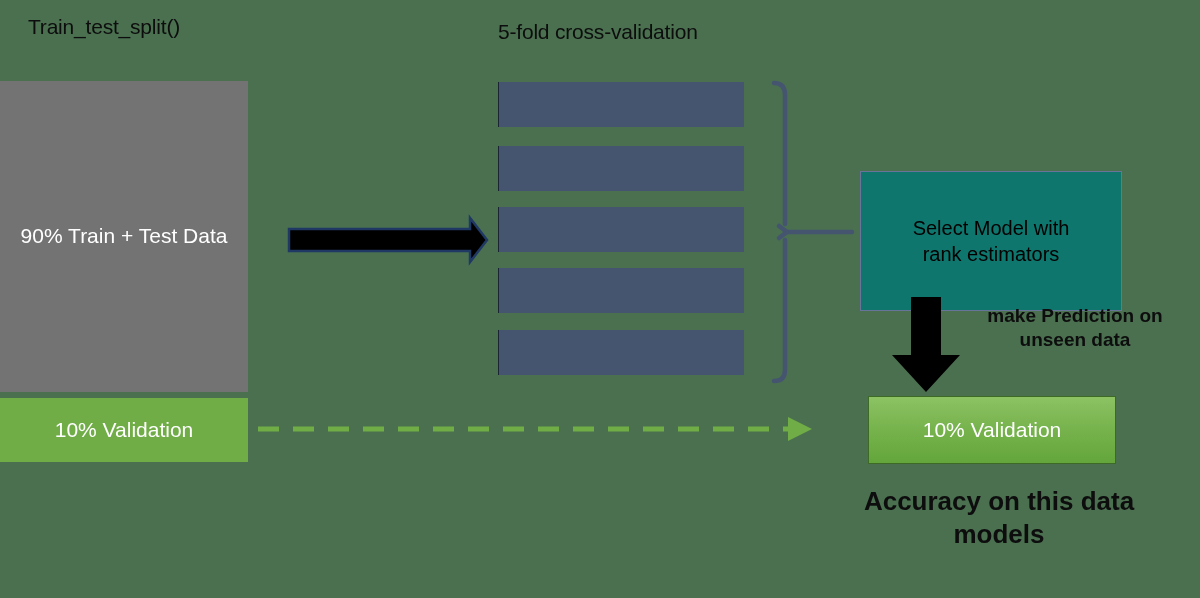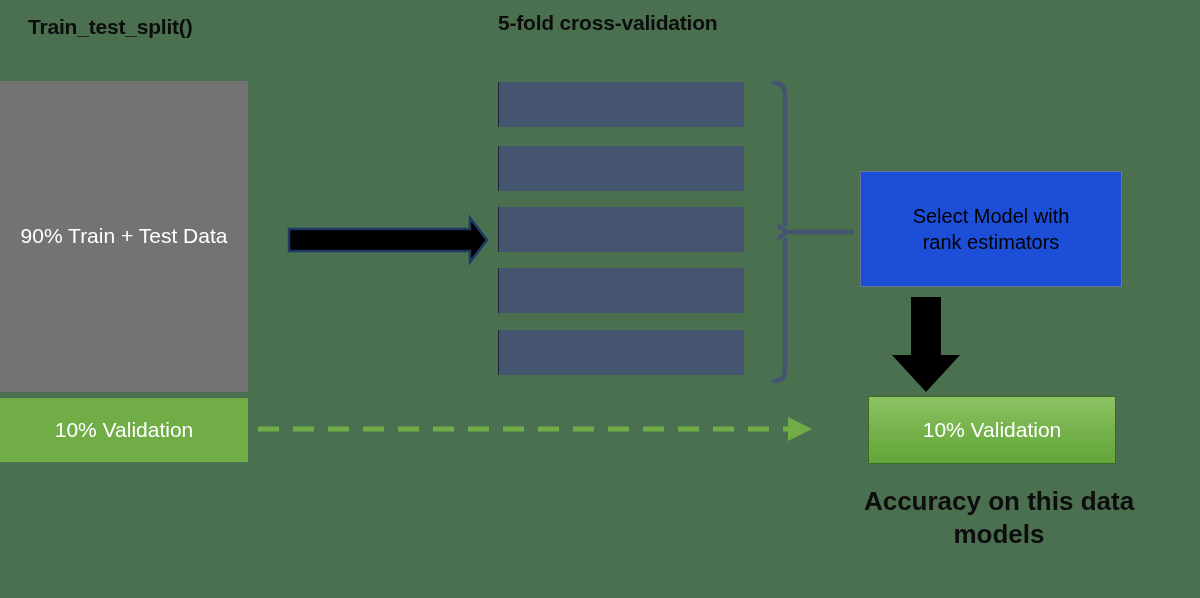--- a/index.html
+++ b/index.html
@@ -17,28 +17,28 @@
   .canvas {
     position: absolute;
     left: 0; top: 0;
     width: 1200px;
     height: 598px;
   }
 
   
   .title {
     position: absolute;
-    font-weight: bold;
+    font-weight: normal;
     color: #0d0d0d;
     font-size: 21px;
     letter-spacing: -0.2px;
     white-space: nowrap;
   }
   #title-left  { left: 28px;  top: 15px; }
-  #title-mid   { left: 498px; top: 11px; }
+  #title-mid   { left: 498px; top: 20px; }
 
   
   .block {
     position: absolute;
     display: flex;
     align-items: center;
     justify-content: center;
     text-align: center;
     color: #ffffff;
     line-height: 1.25;
@@ -69,22 +69,22 @@
     background: #455570;
     border-left: 1.5px solid #1b2433;
   }
 
   
   #select-model-box {
     position: absolute;
     left: 860px;
     top: 171px;
     width: 262px;
-    height: 116px;
-    background: #1d4ed8;
+    height: 140px;
+    background: #0f766e;
     border: 1.5px solid #68749a;
     box-sizing: border-box;
     display: flex;
     align-items: center;
     justify-content: center;
     text-align: center;
     color: #000000;
     font-size: 20px;
     line-height: 1.3;
   }
@@ -160,20 +160,24 @@
   <div class="fold" style="top:268px;"></div>
   <div class="fold" style="top:330px;"></div>
 
   <div id="select-model-box">
     <div>
       <div>Select Model with</div>
       <div>rank estimators</div>
     </div>
   </div>
 
+  <div class="caption" id="predict-caption">
+    <div>make Prediction on</div>
+    <div>unseen data</div>
+  </div>
 
   <div id="validation-right">
     <span>10% Validation</span>
   </div>
 
   <div class="caption" id="accuracy-caption">
     <div>Accuracy on this data</div>
     <div>models</div>
   </div>
 

